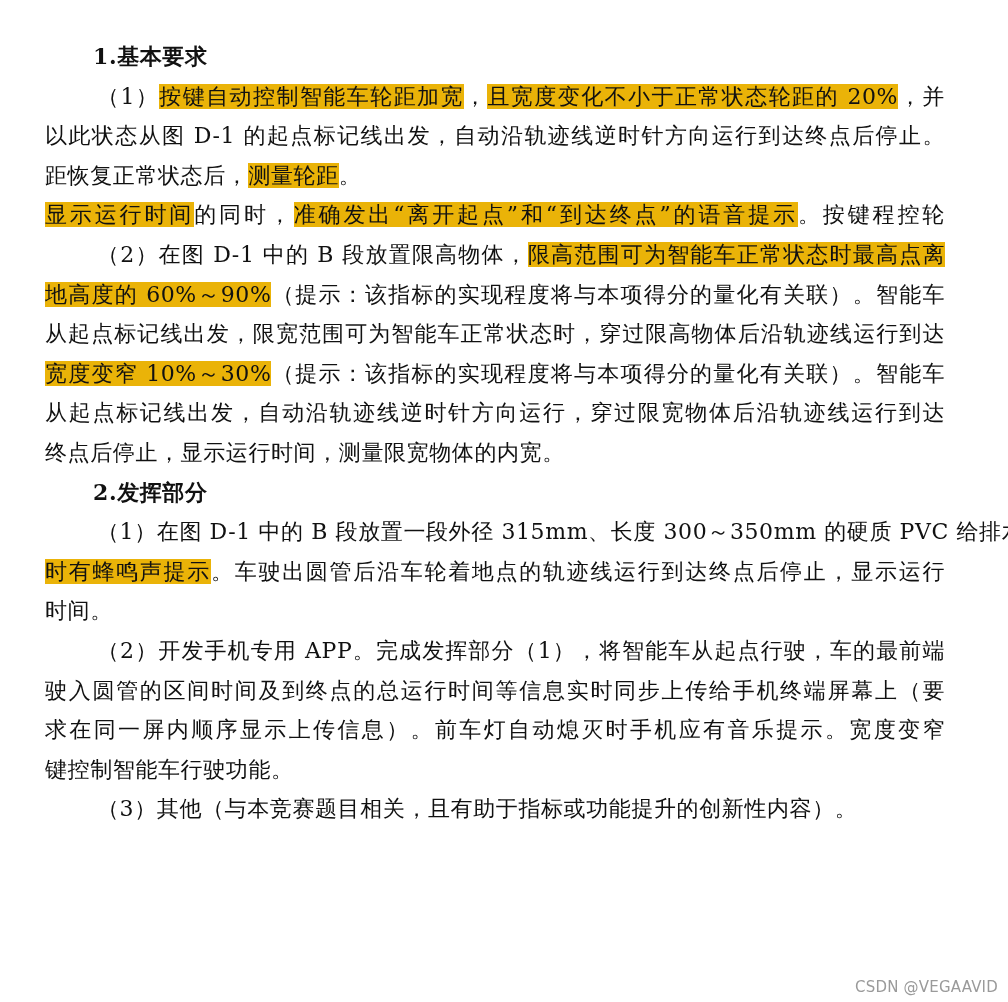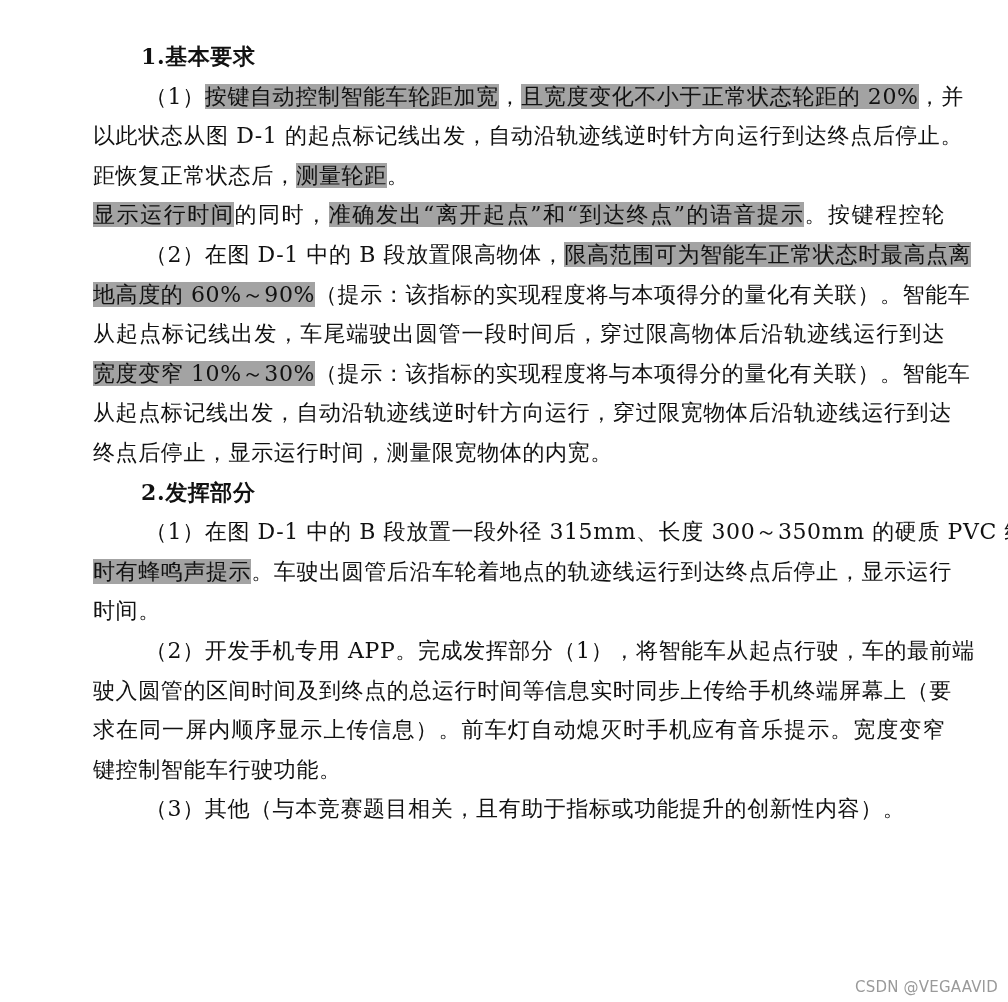--- a/index.html
+++ b/index.html
@@ -1,40 +1,40 @@
 <!DOCTYPE html>
 <html><head>
 <meta charset="utf-8">
 <style>
   html, body { margin: 0; padding: 0; background: #ffffff; }
   body { width: 1008px; height: 1002px; position: relative; overflow: hidden; font-family: "DejaVu Serif", "Liberation Serif", serif; color: #111; }
   .doc { position: absolute; left: 45px; top: 37px; width: 900px; }
-  .line { height: 39.6px; line-height: 39.6px; font-size: 22px; white-space: nowrap; letter-spacing: 0.6px; text-align: justify; text-align-last: justify; margin-left: 48px; }
+  .line { height: 39.6px; line-height: 39.6px; font-size: 22px; white-space: nowrap; letter-spacing: 0.6px; text-align: justify; text-align-last: justify; }
   .line.last { text-align-last: left; }
   .indent { padding-left: 52px; }
   .heading { font-weight: bold; padding-left: 48px; text-align-last: left; }
-  .hl { background: #a3a3a3; }
+  .hl { background: #eab308; }
   .watermark { position: absolute; right: 10px; bottom: 6px; font-family: "DejaVu Sans", "Liberation Sans", sans-serif; font-size: 15px; color: #9a9a9a; letter-spacing: 0.2px; }
 </style>
 </head>
 <body>
 
 <div class="doc">
   <div class="line heading">1.基本要求</div>
   <div id="s1">
       <div>
         <div class="line indent"><span>（1）</span><span class="hl">按键自动控制智能车轮距加宽</span><span>，</span><span class="hl">且宽度变化不小于正常状态轮距的 20%</span><span>，并</span></div>
         <div class="line"><span>以此状态从图 D-1 的起点标记线出发，自动沿轨迹线逆时针方向运行到达终点后停止。</span></div>
         <div class="line last"><span>距恢复正常状态后，</span><span class="hl">测量轮距</span><span>。</span></div>
         <div class="line"><span class="hl">显示运行时间</span><span>的同时，</span><span class="hl">准确发出“离开起点”和“到达终点”的语音提示</span><span>。按键程控轮</span></div>
       </div>
       <div>
         <div class="line indent"><span>（2）在图 D-1 中的 B 段放置限高物体，</span><span class="hl">限高范围可为智能车正常状态时最高点离</span></div>
         <div class="line"><span class="hl">地高度的 60%～90%</span><span>（提示：该指标的实现程度将与本项得分的量化有关联）。智能车</span></div>
-        <div class="line"><span>从起点标记线出发，车尾端驶出圆管一段时间后，穿过限高物体后沿轨迹线运行到达</span></div>
+        <div class="line"><span>从起点标记线出发，限宽范围可为智能车正常状态时，穿过限高物体后沿轨迹线运行到达</span></div>
       </div>
       <div>
         <div class="line"><span class="hl">宽度变窄 10%～30%</span><span>（提示：该指标的实现程度将与本项得分的量化有关联）。智能车</span></div>
         <div class="line"><span>从起点标记线出发，自动沿轨迹线逆时针方向运行，穿过限宽物体后沿轨迹线运行到达</span></div>
         <div class="line last"><span>终点后停止，显示运行时间，测量限宽物体的内宽。</span></div>
       </div>
     </div>
   <div class="line heading">2.发挥部分</div>
   <div id="s2">
       <div>

